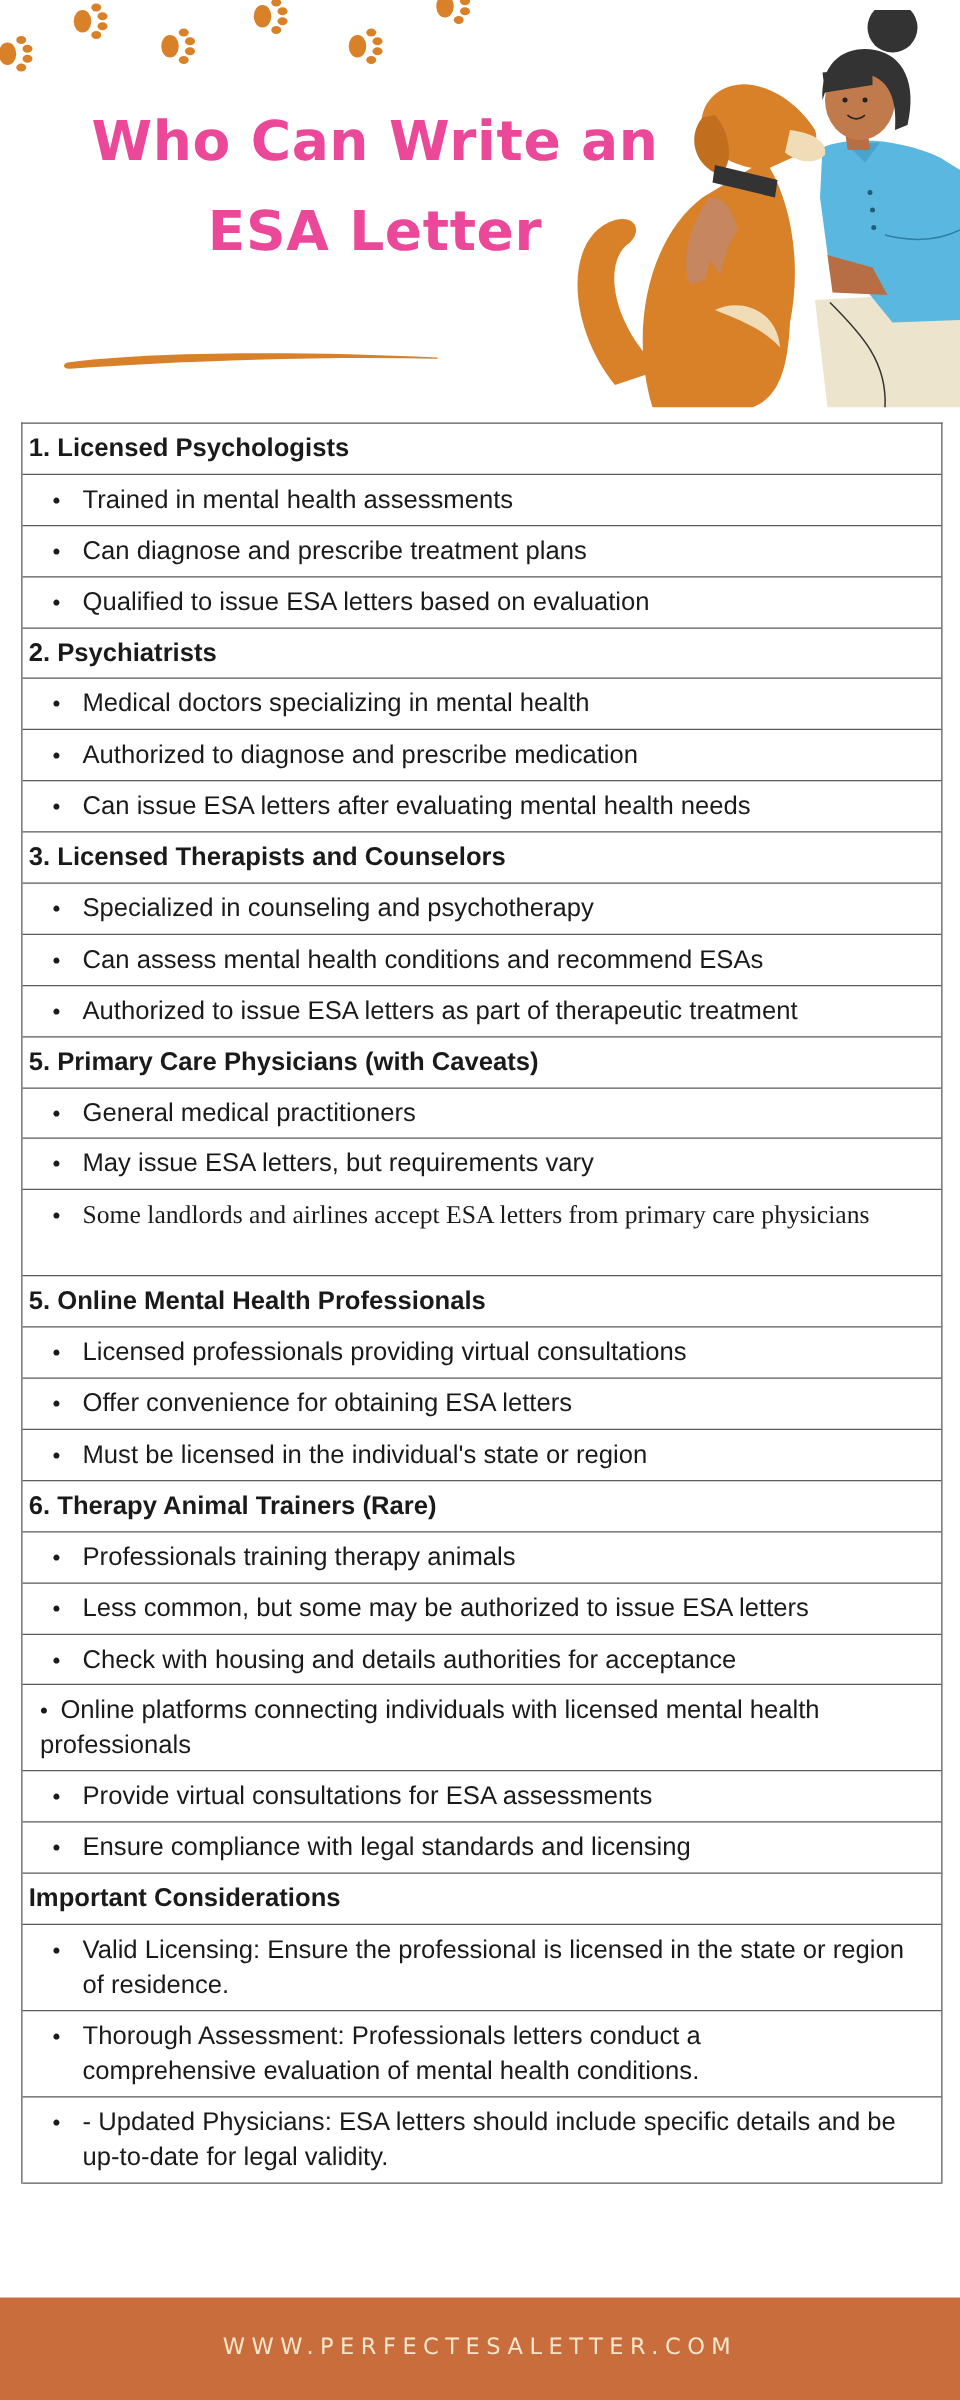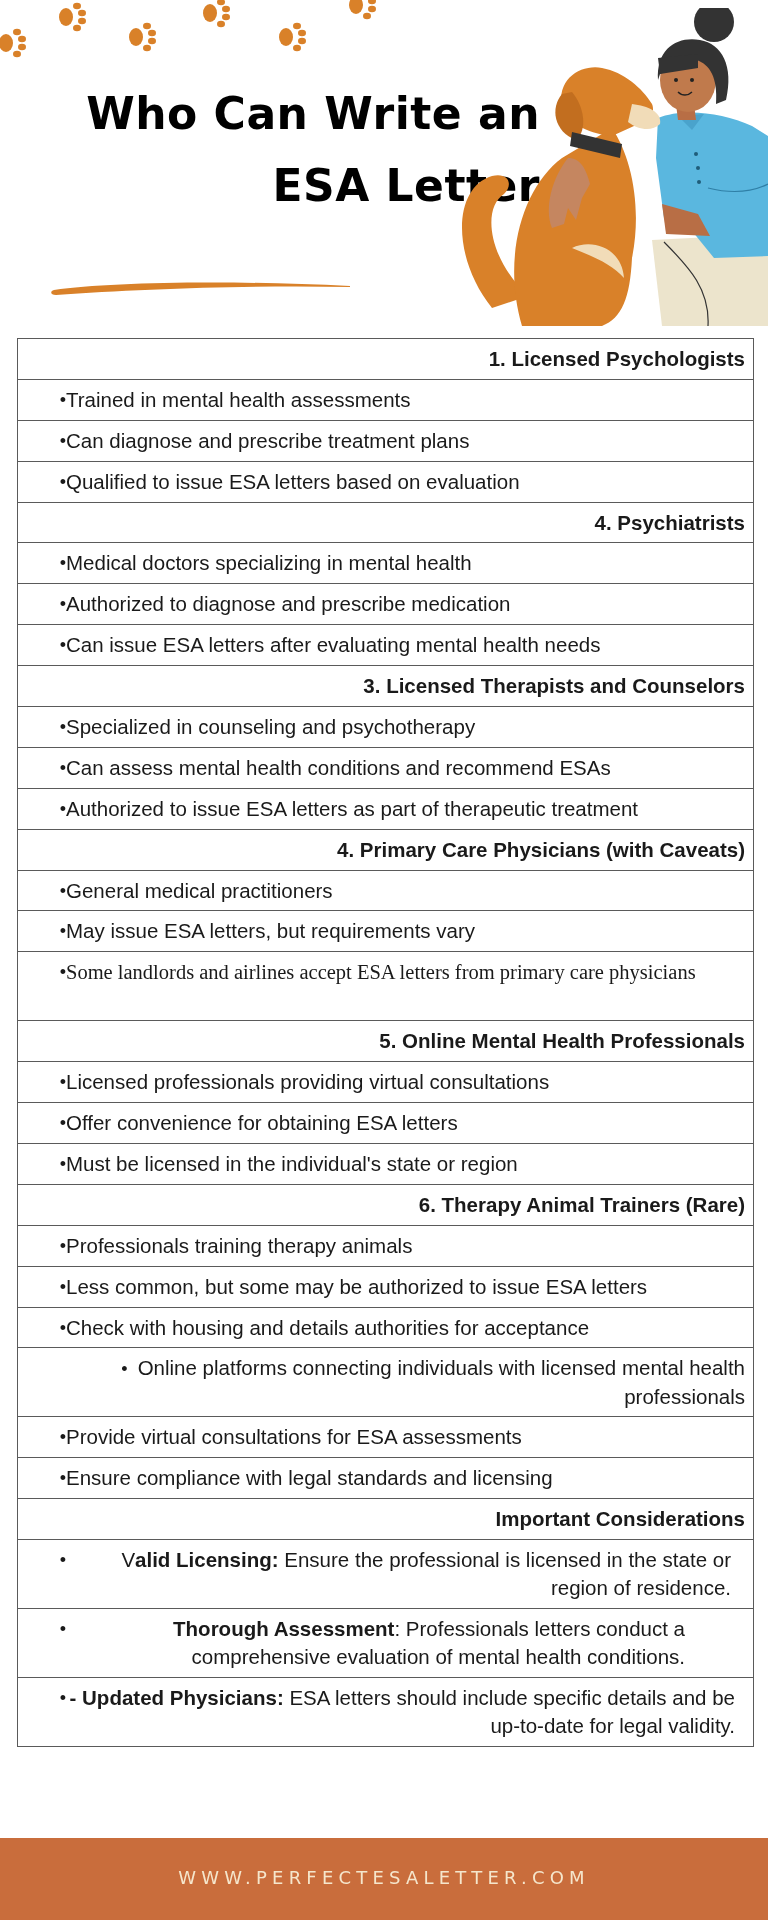--- a/index.html
+++ b/index.html
@@ -3,45 +3,45 @@
 <meta charset="utf-8">
 <style>
   * { box-sizing: border-box; margin: 0; padding: 0; }
   html, body { width: 768px; height: 1920px; background: #ffffff; overflow: hidden; }
   body { position: relative; font-family: "Liberation Sans", "DejaVu Sans", sans-serif; color: #1a1a1a; }
 
   .header { position: absolute; left: 0; top: 0; width: 768px; height: 330px; }
   .paw { position: absolute; width: 34px; height: 30px; }
   .title {
     position: absolute; left: 60px; top: 78px; width: 480px;
-    text-align: right; color: #000000;
+    text-align: center; color: #ec4899;
     font-family: "DejaVu Sans", sans-serif; font-weight: bold;
     font-size: 44px; line-height: 72px; letter-spacing: 0.5px;
   }
   .title span { display: block; }
   .swoosh { position: absolute; left: 50px; top: 276px; width: 304px; height: 22px; }
   .illustration { position: absolute; left: 452px; top: 8px; width: 316px; height: 318px; }
 
   .table {
     position: absolute; left: 17px; top: 338px; width: 737px;
-    border: 1.5px solid #5a5a5a; border-bottom: none; text-align: right;
+    border: 1.5px solid #5a5a5a; border-bottom: none;
   }
   .row {
     border-bottom: 1.5px solid #5a5a5a;
     font-size: 20.5px; line-height: 28px;
     padding: 6px 8px 6px 8px;
     height: 40.9px; overflow: hidden;
   }
   .row.double { height: 69px; }
   .row.section { font-weight: bold; padding-left: 5px; }
   .row.bullet { padding-left: 24px; }
   .bullet-wrap { display: flex; align-items: flex-start; }
   .dot { width: 24px; flex: 0 0 24px; font-size: 18px; line-height: 28px; }
   .row.bullet-hang { padding-left: 14px; text-indent: 0; }
-  .b { font-weight: bold; }
+  .b { font-weight: normal; }
 
   .footer {
     position: absolute; left: 0; top: 1838px; width: 768px; height: 82px;
     background: #c96d3c; display: flex; align-items: center; justify-content: center;
   }
   .footer-text {
     color: #f5e6cc; font-family: "DejaVu Sans", sans-serif; font-size: 18px;
     letter-spacing: 5.2px; margin-top: -4px;
   }
 </style>
@@ -173,21 +173,21 @@
         <span>Can diagnose and prescribe treatment plans</span>
       </div>
     </div>
   <div class="row bullet">
       <div class="bullet-wrap">
         <span class="dot">•</span>
         <span>Qualified to issue ESA letters based on evaluation</span>
       </div>
     </div>
 
-  <div class="row section">4. Psychiatrists</div>
+  <div class="row section">2. Psychiatrists</div>
   <div class="row bullet">
       <div class="bullet-wrap">
         <span class="dot">•</span>
         <span>Medical doctors specializing in mental health</span>
       </div>
     </div>
   <div class="row bullet">
       <div class="bullet-wrap">
         <span class="dot">•</span>
         <span>Authorized to diagnose and prescribe medication</span>
@@ -213,21 +213,21 @@
         <span>Can assess mental health conditions and recommend ESAs</span>
       </div>
     </div>
   <div class="row bullet">
       <div class="bullet-wrap">
         <span class="dot">•</span>
         <span>Authorized to issue ESA letters as part of therapeutic treatment</span>
       </div>
     </div>
 
-  <div class="row section">4. Primary Care Physicians (with Caveats)</div>
+  <div class="row section">5. Primary Care Physicians (with Caveats)</div>
   <div class="row bullet">
       <div class="bullet-wrap">
         <span class="dot">•</span>
         <span>General medical practitioners</span>
       </div>
     </div>
   <div class="row bullet">
       <div class="bullet-wrap">
         <span class="dot">•</span>
         <span>May issue ESA letters, but requirements vary</span>

